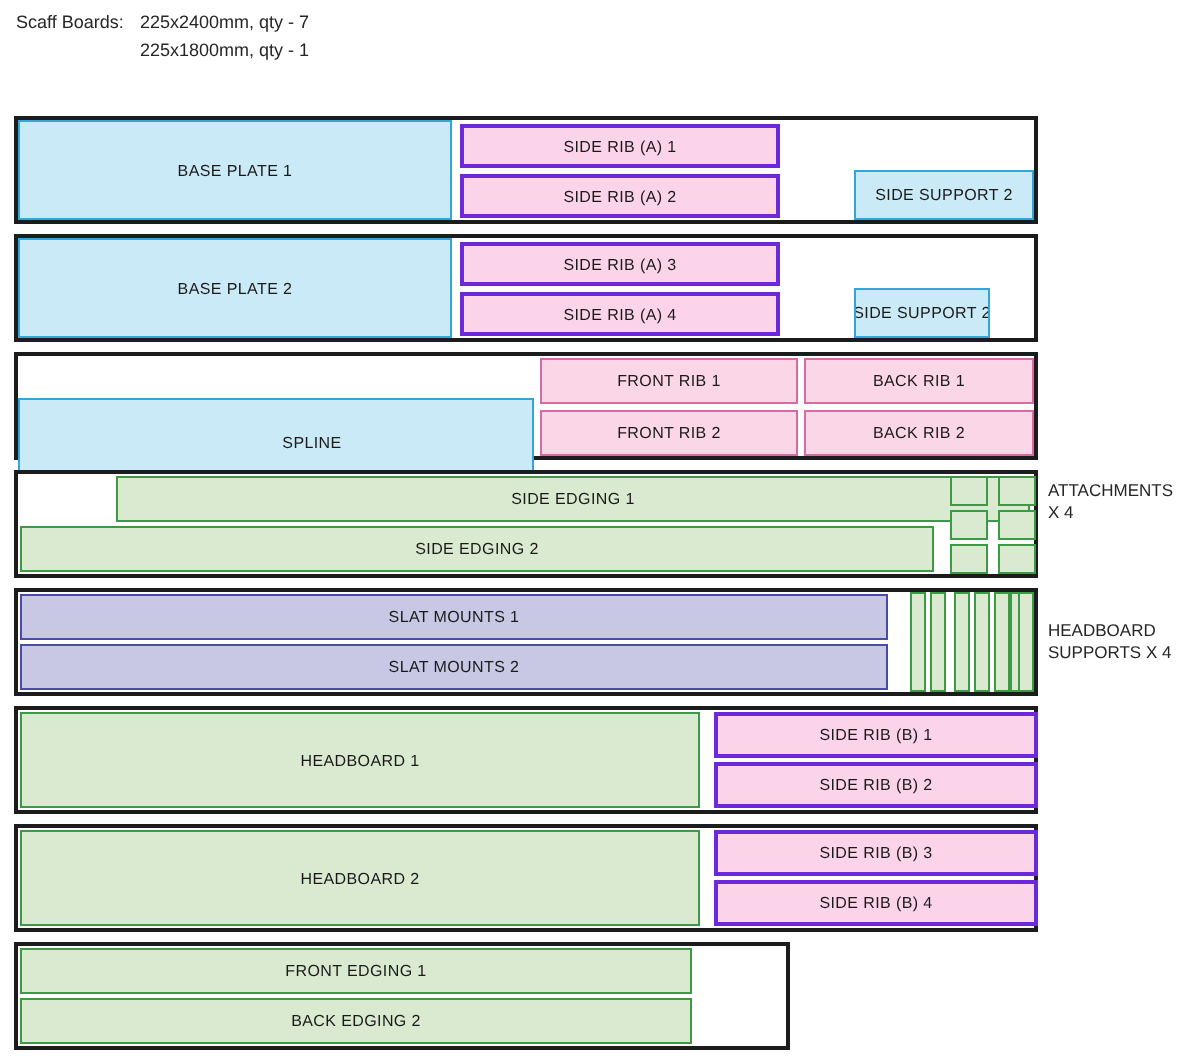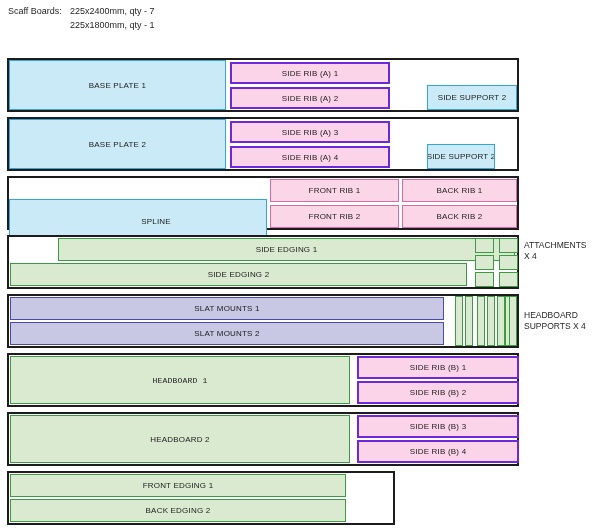--- a/index.html
+++ b/index.html
@@ -110,21 +110,21 @@
     <div class="piece p-green-s" style="left:468px;top:0px;width:8px;height:50px;"></div>
     <div class="piece p-green-s" style="left:478px;top:0px;width:8px;height:50px;"></div>
     <div class="piece p-green-s" style="left:488px;top:0px;width:8px;height:50px;"></div>
     <div class="piece p-green-s" style="left:496px;top:0px;width:8px;height:50px;"></div>
     <div class="piece p-green-s" style="left:500px;top:0px;width:8px;height:50px;"></div>
   </div>
   <div class="caption" style="left:524px;top:310px;">HEADBOARD
 SUPPORTS X 4</div>
 
   <div class="board" style="left:7px;top:353px;width:512px;height:54px;">
-    <div class="piece p-green" style="left:1px;top:1px;width:340px;height:48px;font-family:Liberation Mono, monospace;">HEADBOARD 1</div>
+    <div class="piece p-green" style="left:1px;top:1px;width:340px;height:48px;">HEADBOARD 1</div>
     <div class="piece p-pink" style="left:348px;top:1px;width:162px;height:23px;">SIDE RIB (B) 1</div>
     <div class="piece p-pink" style="left:348px;top:26px;width:162px;height:23px;">SIDE RIB (B) 2</div>
   </div>
 
   <div class="board" style="left:7px;top:412px;width:512px;height:54px;">
     <div class="piece p-green" style="left:1px;top:1px;width:340px;height:48px;">HEADBOARD 2</div>
     <div class="piece p-pink" style="left:348px;top:1px;width:162px;height:23px;">SIDE RIB (B) 3</div>
     <div class="piece p-pink" style="left:348px;top:26px;width:162px;height:23px;">SIDE RIB (B) 4</div>
   </div>
 

